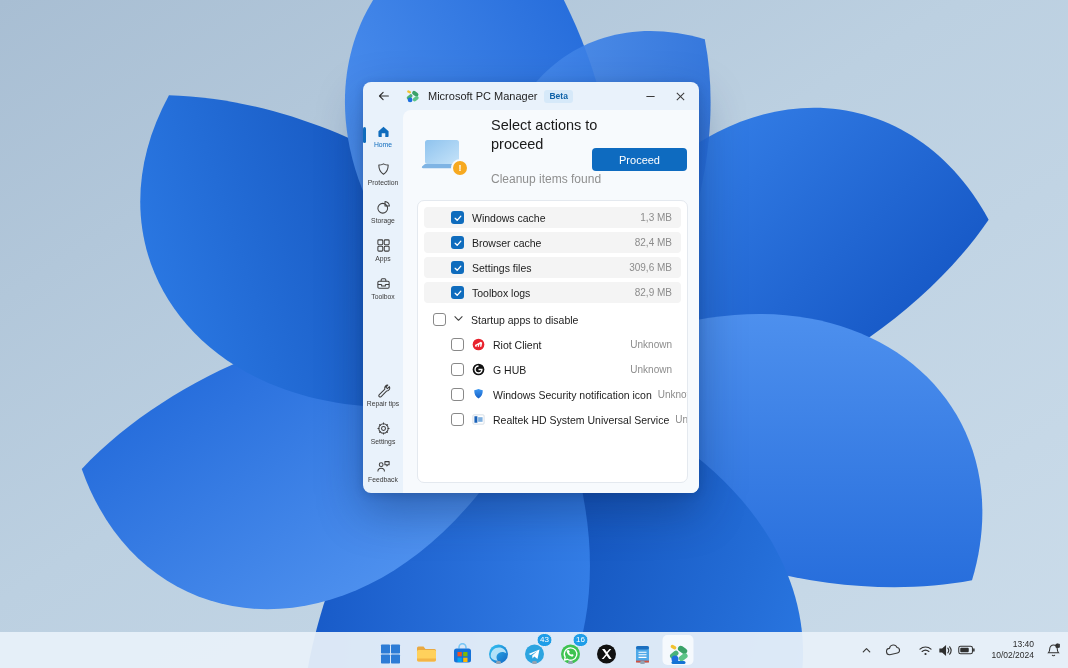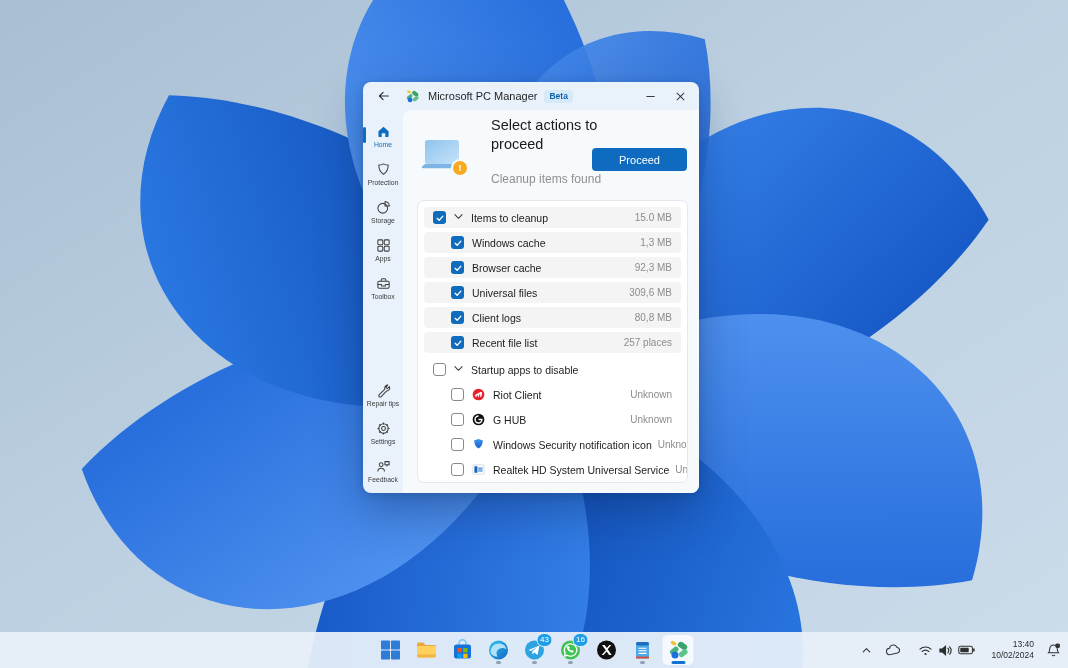--- a/index.html
+++ b/index.html
@@ -64,21 +64,21 @@
   .app-ic svg{width:100%;height:100%;}
   .row-label{margin-left:8px;white-space:nowrap;}
   .row-value{margin-left:auto;font-size:10px;color:#8c8c8c;white-space:nowrap;padding-left:6px;}
 
   
   #taskbar{position:absolute;left:0;right:0;bottom:0;height:36px;
     background:rgba(232,240,249,0.94);}
   .task-center{position:absolute;left:50%;top:0;bottom:0;transform:translateX(-50%);
     display:flex;align-items:center;gap:5px;}
   .task-btn{width:31px;height:30px;border-radius:5px;position:relative;
-    display:flex;align-items:center;justify-content:center;}
+    display:flex;align-items:flex-end;justify-content:center;}
   .task-btn.active{background:rgba(255,255,255,0.72);}
   .task-ic{width:22px;height:22px;display:flex;}
   .task-ic svg{width:100%;height:100%;}
   .task-dot{position:absolute;bottom:1px;left:50%;transform:translateX(-50%);
     width:5px;height:3px;border-radius:2px;background:#93A2B2;display:none;}
   .task-btn.running .task-dot{display:block;}
   .task-btn.active .task-dot{width:14px;background:#1373D4;}
   .task-badge{position:absolute;top:-2px;right:-3px;min-width:9px;height:12px;border-radius:7px;
     background:#1E9DE8;color:#fff;font-size:8px;padding:0 2.5px;border:1.5px solid #E8F0F9;
     display:none;align-items:center;justify-content:center;line-height:1;}
@@ -256,90 +256,65 @@
             <rect x="6" y="2" width="34" height="24" rx="2.5" fill="url(#lapG)"></rect>
             <path d="M3 28.5l3-2.5h34l3 2.5a1.2 1.2 0 0 1-1 1.7H4a1.2 1.2 0 0 1-1-1.7Z" fill="#7FB4E4"></path>
           </svg>
           <span class="warn-badge">!</span>
         </div>
         <div class="hdr-title">Select actions to proceed</div>
         <div class="hdr-sub">Cleanup items found</div>
         <button class="proceed-btn">Proceed</button>
 
         <div class="card" id="list-card">
-  <div class="row gray parent">
-    <span class="cb checked">
-                <svg viewBox="0 0 12 12">
-                  <path d="M2.6 6.4 5 8.8l4.4-5" stroke="#fff" stroke-width="1.6" fill="none" stroke-linecap="round" stroke-linejoin="round"></path>
-                </svg>
-              </span>
-    <span class="chev">
-      <svg viewBox="0 0 10 7" width="9" height="7" fill="none" stroke="#3c3c3c" stroke-width="1.2" stroke-linecap="round" stroke-linejoin="round">
-                  <path d="M1 1.5 5 5.5 9 1.5"></path>
-                </svg>
-    </span>
-
-    <span class="row-label">Items to cleanup</span>
-    <span class="row-value">15.0 MB</span>
-  </div>
 
   <div class="row gray child">
     <span class="cb checked">
                 <svg viewBox="0 0 12 12">
                   <path d="M2.6 6.4 5 8.8l4.4-5" stroke="#fff" stroke-width="1.6" fill="none" stroke-linecap="round" stroke-linejoin="round"></path>
                 </svg>
               </span>
 
     <span class="row-label">Windows cache</span>
     <span class="row-value">1,3 MB</span>
   </div>
 
   <div class="row gray child">
     <span class="cb checked">
                 <svg viewBox="0 0 12 12">
                   <path d="M2.6 6.4 5 8.8l4.4-5" stroke="#fff" stroke-width="1.6" fill="none" stroke-linecap="round" stroke-linejoin="round"></path>
                 </svg>
               </span>
 
     <span class="row-label">Browser cache</span>
-    <span class="row-value">92,3 MB</span>
+    <span class="row-value">82,4 MB</span>
   </div>
 
   <div class="row gray child">
     <span class="cb checked">
                 <svg viewBox="0 0 12 12">
                   <path d="M2.6 6.4 5 8.8l4.4-5" stroke="#fff" stroke-width="1.6" fill="none" stroke-linecap="round" stroke-linejoin="round"></path>
                 </svg>
               </span>
 
-    <span class="row-label">Universal files</span>
+    <span class="row-label">Settings files</span>
     <span class="row-value">309,6 MB</span>
   </div>
 
   <div class="row gray child">
     <span class="cb checked">
                 <svg viewBox="0 0 12 12">
                   <path d="M2.6 6.4 5 8.8l4.4-5" stroke="#fff" stroke-width="1.6" fill="none" stroke-linecap="round" stroke-linejoin="round"></path>
                 </svg>
               </span>
 
-    <span class="row-label">Client logs</span>
-    <span class="row-value">80,8 MB</span>
-  </div>
-
-  <div class="row gray child">
-    <span class="cb checked">
-                <svg viewBox="0 0 12 12">
-                  <path d="M2.6 6.4 5 8.8l4.4-5" stroke="#fff" stroke-width="1.6" fill="none" stroke-linecap="round" stroke-linejoin="round"></path>
-                </svg>
-              </span>
-
-    <span class="row-label">Recent file list</span>
-    <span class="row-value">257 places</span>
-  </div>
+    <span class="row-label">Toolbox logs</span>
+    <span class="row-value">82,9 MB</span>
+  </div>
+
 
   <div class="row parent startup-gap">
     <span class="cb un"></span>
     <span class="chev">
       <svg viewBox="0 0 10 7" width="9" height="7" fill="none" stroke="#3c3c3c" stroke-width="1.2" stroke-linecap="round" stroke-linejoin="round">
                   <path d="M1 1.5 5 5.5 9 1.5"></path>
                 </svg>
     </span>
 
     <span class="row-label">Startup apps to disable</span>

